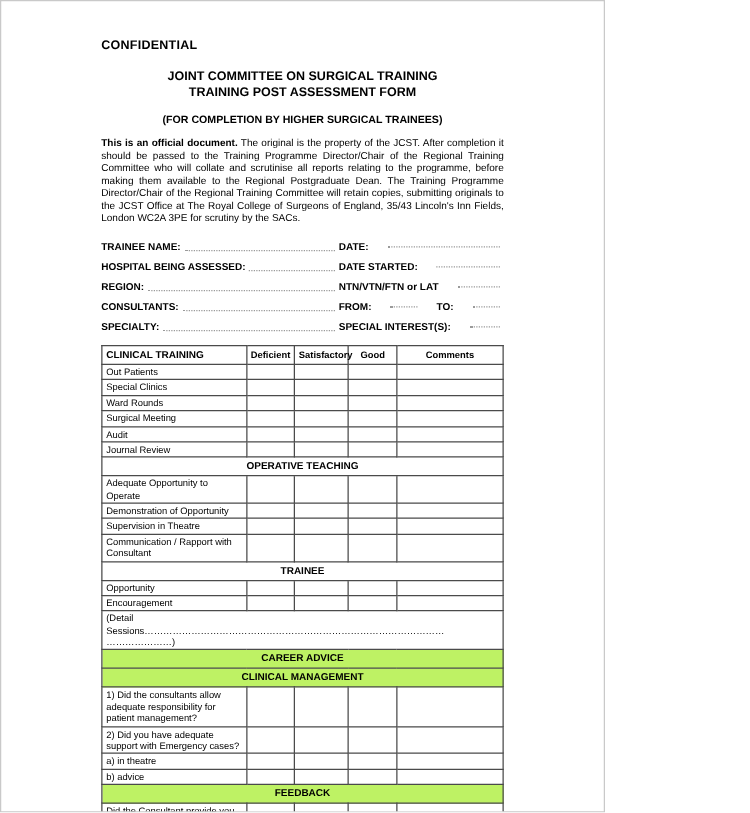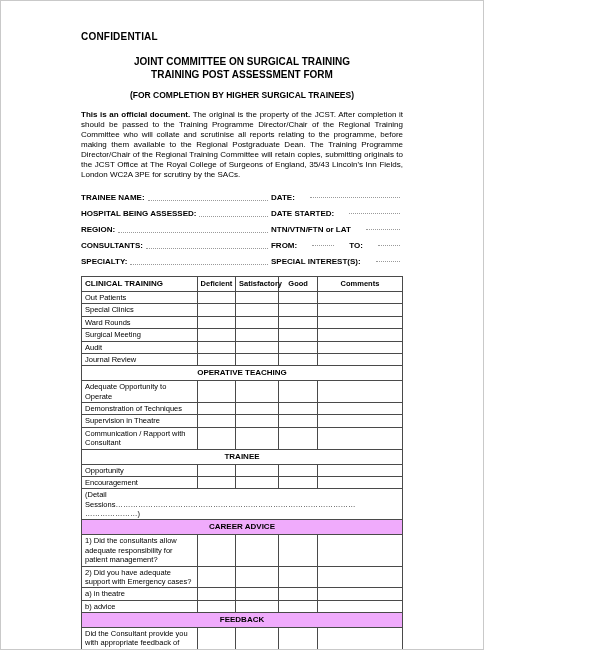--- a/index.html
+++ b/index.html
@@ -21,21 +21,21 @@
   .fl { flex:0 0 59%; display:flex; align-items:flex-end; min-width:0; }
   .fr { flex:0 0 41%; display:flex; align-items:center; min-width:0;gap:12px; }
   .flabel { font-weight:bold; white-space:nowrap; }
   .dots { flex:1; border-bottom:1px dotted #9a9a9a; margin:0 3px 1px 3px; height:1px; min-width:6px; }
   table.assess { width:100%; border-collapse:collapse; margin-top:8px; font-size:7.5px; table-layout:fixed; }
   .assess th, .assess td { border:1px solid #4a4a4a; padding:1px 3px; vertical-align:top; line-height:1.25; }
   .assess th { font-weight:bold; text-align:center; font-size:7.5px; padding:2px 3px; }
   .assess th.first { text-align:left; font-size:8px; }
   .assess td.label { text-align:left; }
   .assess td.section { font-weight:bold; font-size:8px; padding:2px 3px;text-align:center; }
-  .assess td.section.shaded { background:#f0abfc; }
+  .assess td.section.shaded { background:#bef264; }
   .assess td.span-cell { font-size:7.5px; }
   .assess td.cell { background:#fff; }
 </style>
 </head>
 <body>
 
 <div class="page">
 
   <div class="confidential">CONFIDENTIAL</div>
 
@@ -173,21 +173,21 @@
           <td colspan="5" class="section">OPERATIVE TEACHING</td>
         </tr>
         <tr>
           <td class="label">Adequate Opportunity to Operate</td>
           <td class="cell">&nbsp;</td>
           <td class="cell">&nbsp;</td>
           <td class="cell">&nbsp;</td>
           <td class="cell">&nbsp;</td>
         </tr>
         <tr>
-          <td class="label">Demonstration of Techniques</td>
+          <td class="label">Demonstration of Opportunity</td>
           <td class="cell">&nbsp;</td>
           <td class="cell">&nbsp;</td>
           <td class="cell">&nbsp;</td>
           <td class="cell">&nbsp;</td>
         </tr>
         <tr>
           <td class="label">Supervision in Theatre</td>
           <td class="cell">&nbsp;</td>
           <td class="cell">&nbsp;</td>
           <td class="cell">&nbsp;</td>
@@ -215,20 +215,23 @@
           <td class="cell">&nbsp;</td>
           <td class="cell">&nbsp;</td>
           <td class="cell">&nbsp;</td>
           <td class="cell">&nbsp;</td>
         </tr>
         <tr>
           <td colspan="5" class="span-cell">(Detail<br>Sessions……………………………………………………………………………………<br>…………………)</td>
         </tr>
         <tr>
           <td colspan="5" class="section shaded">CAREER ADVICE</td>
+        </tr>
+        <tr>
+          <td colspan="5" class="section shaded">CLINICAL MANAGEMENT</td>
         </tr>
         <tr>
           <td class="label">1) Did the consultants allow adequate responsibility for patient management?</td>
           <td class="cell">&nbsp;</td>
           <td class="cell">&nbsp;</td>
           <td class="cell">&nbsp;</td>
           <td class="cell">&nbsp;</td>
         </tr>
         <tr>
           <td class="label">2) Did you have adequate support with Emergency cases?</td>

